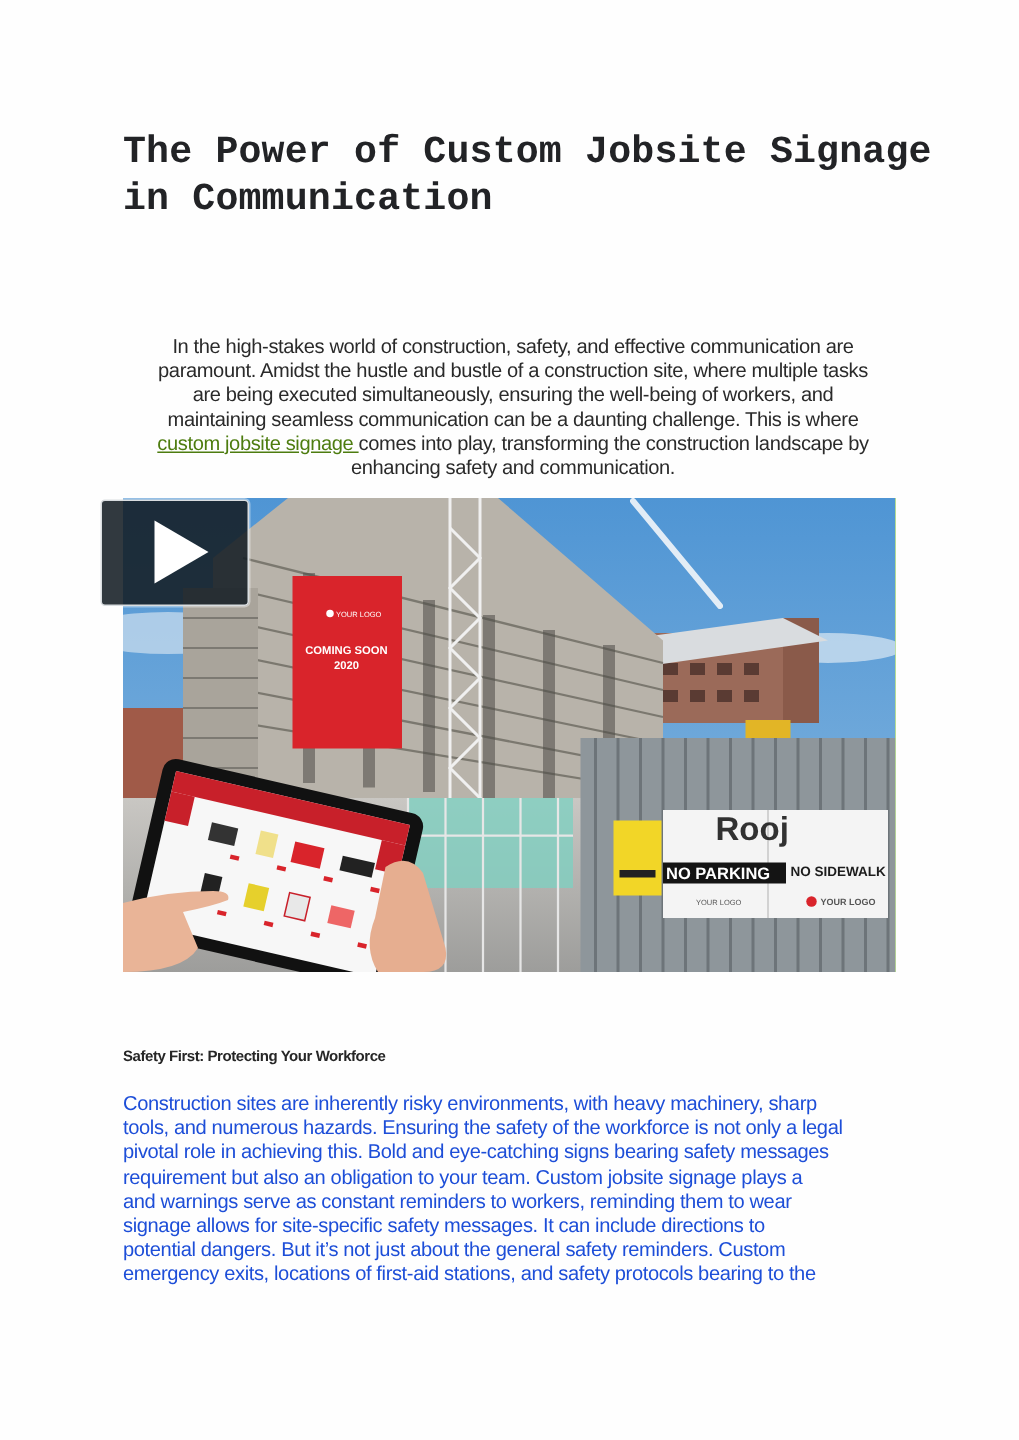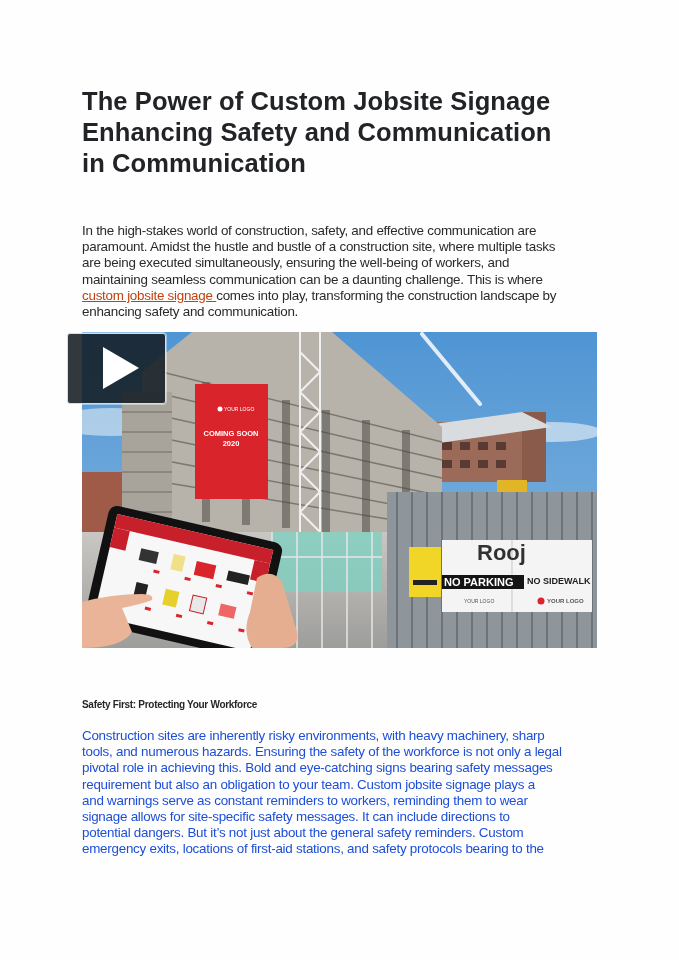--- a/index.html
+++ b/index.html
@@ -1,38 +1,37 @@
 <!DOCTYPE html>
 <html><head>
 <meta charset="utf-8">
 <style>
   html, body { margin: 0; padding: 0; background: #ffffff; }
   body { width: 679px; height: 960px; position: relative; overflow: hidden; font-family: "Liberation Sans", sans-serif; color: #222222; }
   .page { position: absolute; left: 0; top: 0; width: 679px; height: 960px; background: #fefefe; }
-  .title { position: absolute; left: 82px; top: 86px; width: 520px; margin: 0; font-family: Liberation Sans, sans-serif; font-weight: bold; font-size: 25.5px; line-height: 31px; color: #222326; letter-spacing: 0.1px; }
+  .title { position: absolute; left: 82px; top: 86px; width: 520px; margin: 0; font-family: Liberation Mono, monospace; font-weight: bold; font-size: 25.5px; line-height: 31px; color: #222326; letter-spacing: 0.1px; }
   .title span { display: block; white-space: nowrap; }
   .intro { position: absolute; left: 82px; top: 223px; width: 520px; margin: 0; font-size: 13.4px; line-height: 16.2px; color: #2a2a2a; letter-spacing: -0.25px; }
-  .intro .ln { display: block; white-space: nowrap; }
-  .link { color: #c2410c; }
+  .intro .ln { display: block; white-space: nowrap; text-align: center; }
+  .link { color: #4d7c0f; }
   .hero { position: absolute; left: 82px; top: 332px; width: 515px; height: 316px; overflow: hidden; background: #84cc16; }
   .hero svg { display: block; }
   .play-btn { position: absolute; left: 67px; top: 333px; width: 97px; height: 69px; background: rgba(20,30,36,0.88); border: 1px solid #d9dde0; border-radius: 3px; box-shadow: 0 0 0 1px rgba(255,255,255,0.4); cursor: pointer; }
   .play-btn .tri { position: absolute; left: 35px; top: 13px; width: 0; height: 0; border-top: 21px solid transparent; border-bottom: 21px solid transparent; border-left: 36px solid #ffffff; }
   .section-heading { position: absolute; left: 82px; top: 699px; margin: 0; font-size: 10px; font-weight: bold; color: #262626; letter-spacing: -0.3px; white-space: nowrap; }
   .body-text { position: absolute; left: 82px; top: 728px; width: 520px; margin: 0; font-size: 13.4px; line-height: 16.2px; color: #1d4ed8; letter-spacing: -0.25px; }
   .body-text .ln { display: block; white-space: nowrap; }
 </style>
 </head>
 <body>
 
 <div class="page">
 
   <h1 class="title">
     <span>The Power of Custom Jobsite Signage</span>
-    <span>Enhancing Safety and Communication</span>
     <span>in Communication</span>
   </h1>
 
   <p class="intro">
     <span class="ln">In the high-stakes world of construction, safety, and effective communication are</span>
     <span class="ln">paramount. Amidst the hustle and bustle of a construction site, where multiple tasks</span>
     <span class="ln">are being executed simultaneously, ensuring the well-being of workers, and</span>
     <span class="ln">maintaining seamless communication can be a daunting challenge. This is where</span>
     <span class="ln"><a class="link" href="#">custom jobsite signage </a><span>comes into play, transforming the construction landscape by</span></span>
     <span class="ln">enhancing safety and communication.</span>

